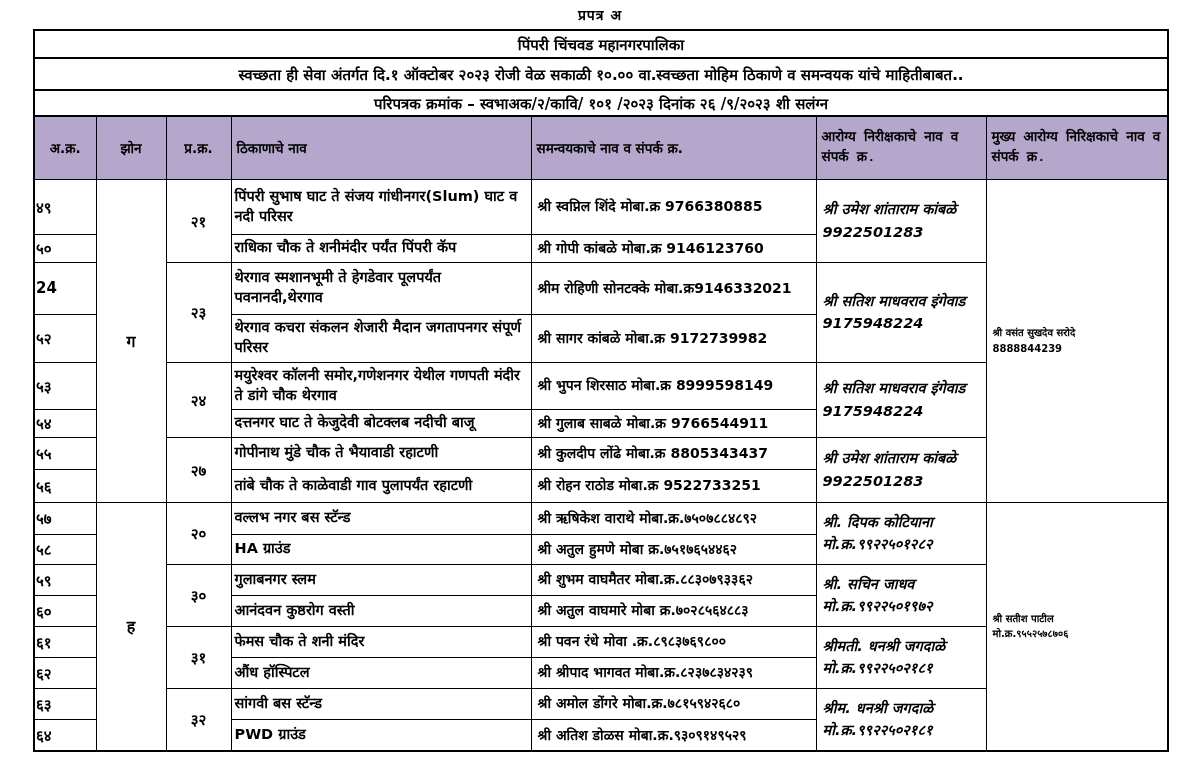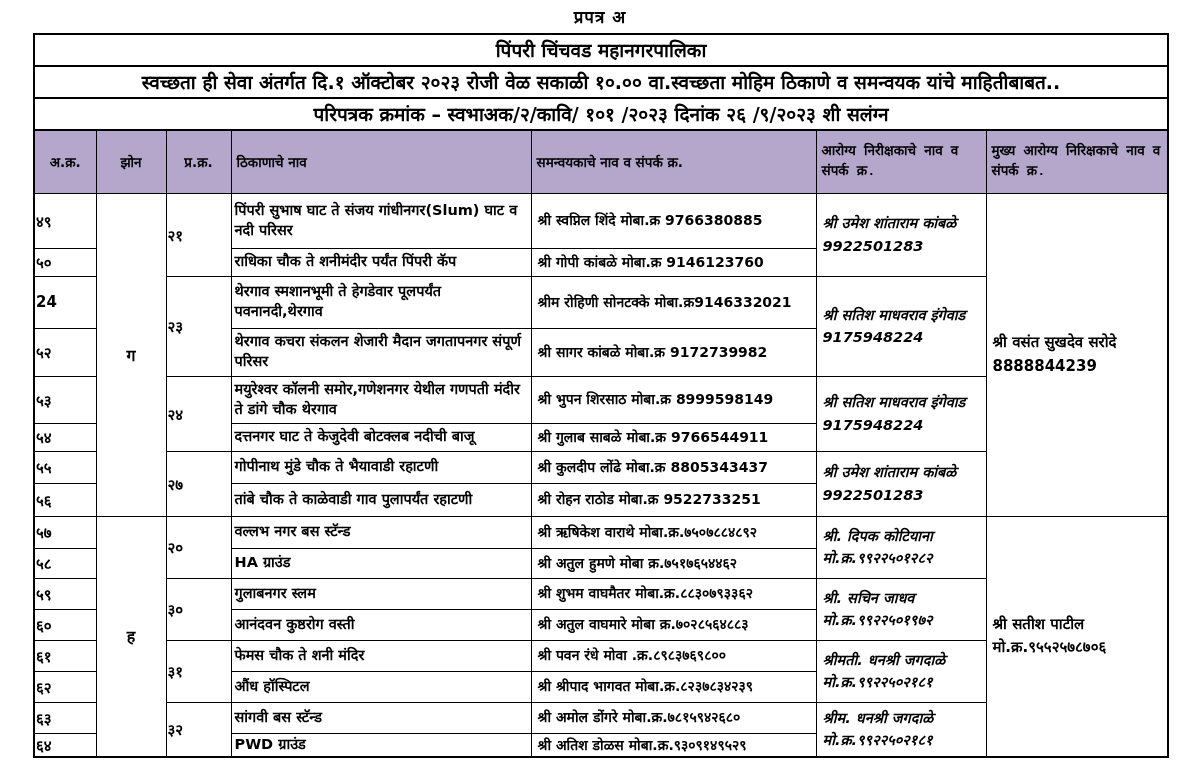--- a/index.html
+++ b/index.html
@@ -3,45 +3,45 @@
 <meta charset="utf-8">
 <style>
   html,body{margin:0;padding:0;background:#fff;}
   body{
     width:1200px;height:765px;overflow:hidden;
     font-family:"DejaVu Sans","Liberation Sans",sans-serif;
     font-weight:bold;color:#000;
   }
   .page-title{
     width:1134px;margin:5px 0 5px 33px;text-align:center;
-    font-size:17px;letter-spacing:1px;
+    font-size:14px;letter-spacing:1px;
   }
   table.main{
     border-collapse:collapse;table-layout:fixed;
     margin-left:33px;width:1134px;
     border:2px solid #000;
   }
   td{border:1px solid #000;overflow:hidden;}
   tr.banner td{
-    border:2px solid #000;text-align:center;font-size:19px;padding:2px 12px;
+    border:2px solid #000;text-align:center;font-size:15px;padding:2px 12px;
   }
   tr.colhead td{
     background:var(--header-bg,#b4a7cb);
     font-size:13.5px;padding:2px 5px;vertical-align:middle;
   }
   td.ctr{text-align:center;}
   td.vt{vertical-align:top;margin-top:44px;}
   td.vb{vertical-align:bottom;}
   td.sr{text-align:left;vertical-align:middle;font-size:15px;}
   td.zone{text-align:center;vertical-align:middle;font-size:16px;}
-  td.pr{text-align:left;vertical-align:middle;font-size:15px;}
+  td.pr{text-align:center;vertical-align:middle;font-size:15px;}
   td.loc{font-size:14.5px;padding:1px 3px;vertical-align:middle;line-height:1.35;}
   td.coord{font-size:14px;padding:1px 6px;vertical-align:middle;line-height:1.3;}
   td.insp{font-size:14.5px;padding:2px 6px;vertical-align:middle;line-height:1.55;font-style:italic;}
-  td.chief{font-size:15px;padding:2px 6px;vertical-align:middle;line-height:1.55;margin-left:36px;}
+  td.chief{font-size:10px;padding:2px 6px;vertical-align:middle;line-height:1.55;margin-left:36px;}
   .hd-loc{vertical-align:top;padding-top:14px;}
   .hd-coord{vertical-align:bottom;padding-bottom:3px;}
   .hd-insp{vertical-align:top;padding-top:6px;line-height:1.5;font-family:Liberation Mono, monospace;}
 </style>
 </head>
 <body>
 
 <div class="page-title">प्रपत्र  अ</div>
 
 <table class="main">
@@ -209,19 +209,19 @@
     <td class="sr">६३</td>
     <td class="pr" rowspan="2">३२</td>
     <td class="loc">सांगवी बस स्टॅन्ड</td>
     <td class="coord">श्री अमोल डोंगरे मोबा.क्र.७८१५९४२६८०</td>
     <td class="insp" rowspan="2">
       <div>श्रीम. धनश्री जगदाळे</div>
       <div>मो.क्र.९९२२५०२१८१</div>
     </td>
   </tr>
 
-  <tr style="height:24px">
+  <tr style="height:32px">
     <td class="sr">६४</td>
     <td class="loc">PWD ग्राउंड</td>
     <td class="coord">श्री अतिश डोळस मोबा.क्र.९३०९१४९५२९</td>
   </tr>
 </tbody>
   </table>
 
 </body></html>

